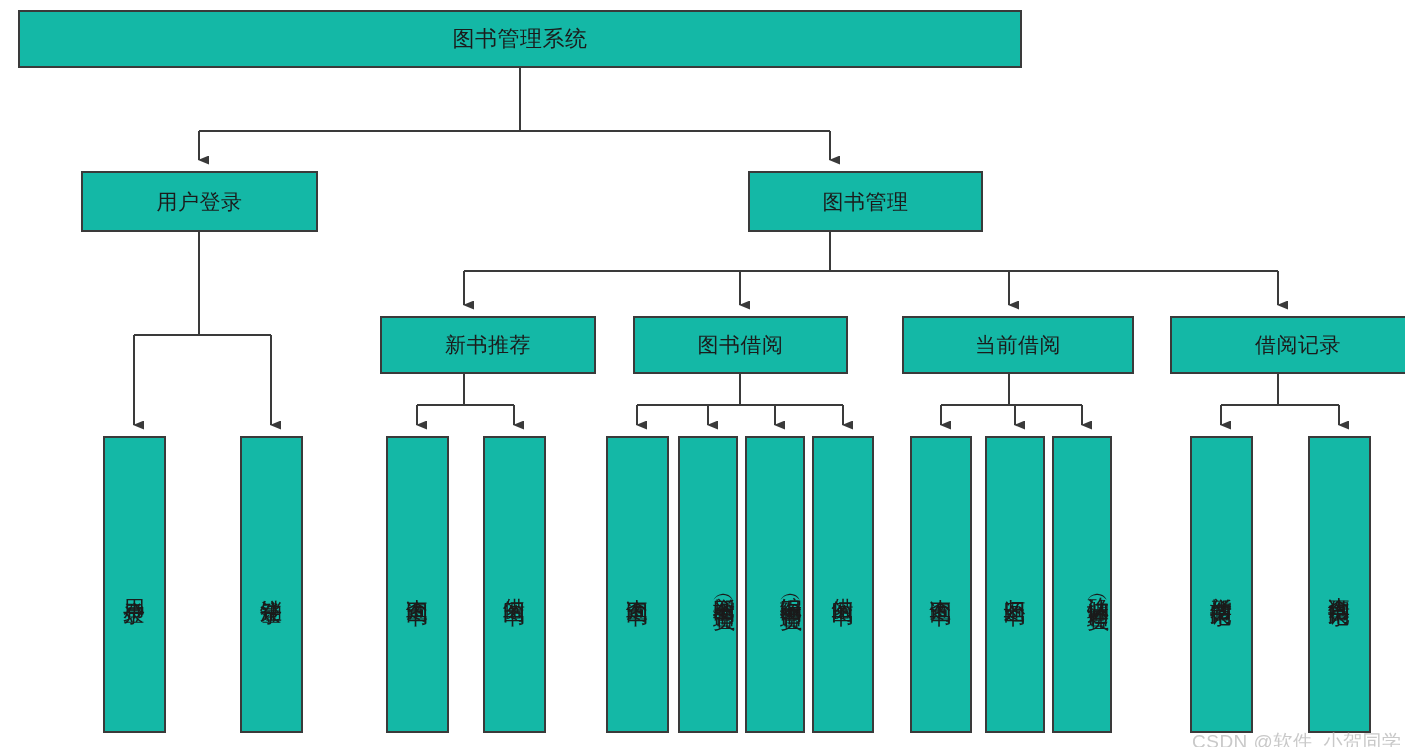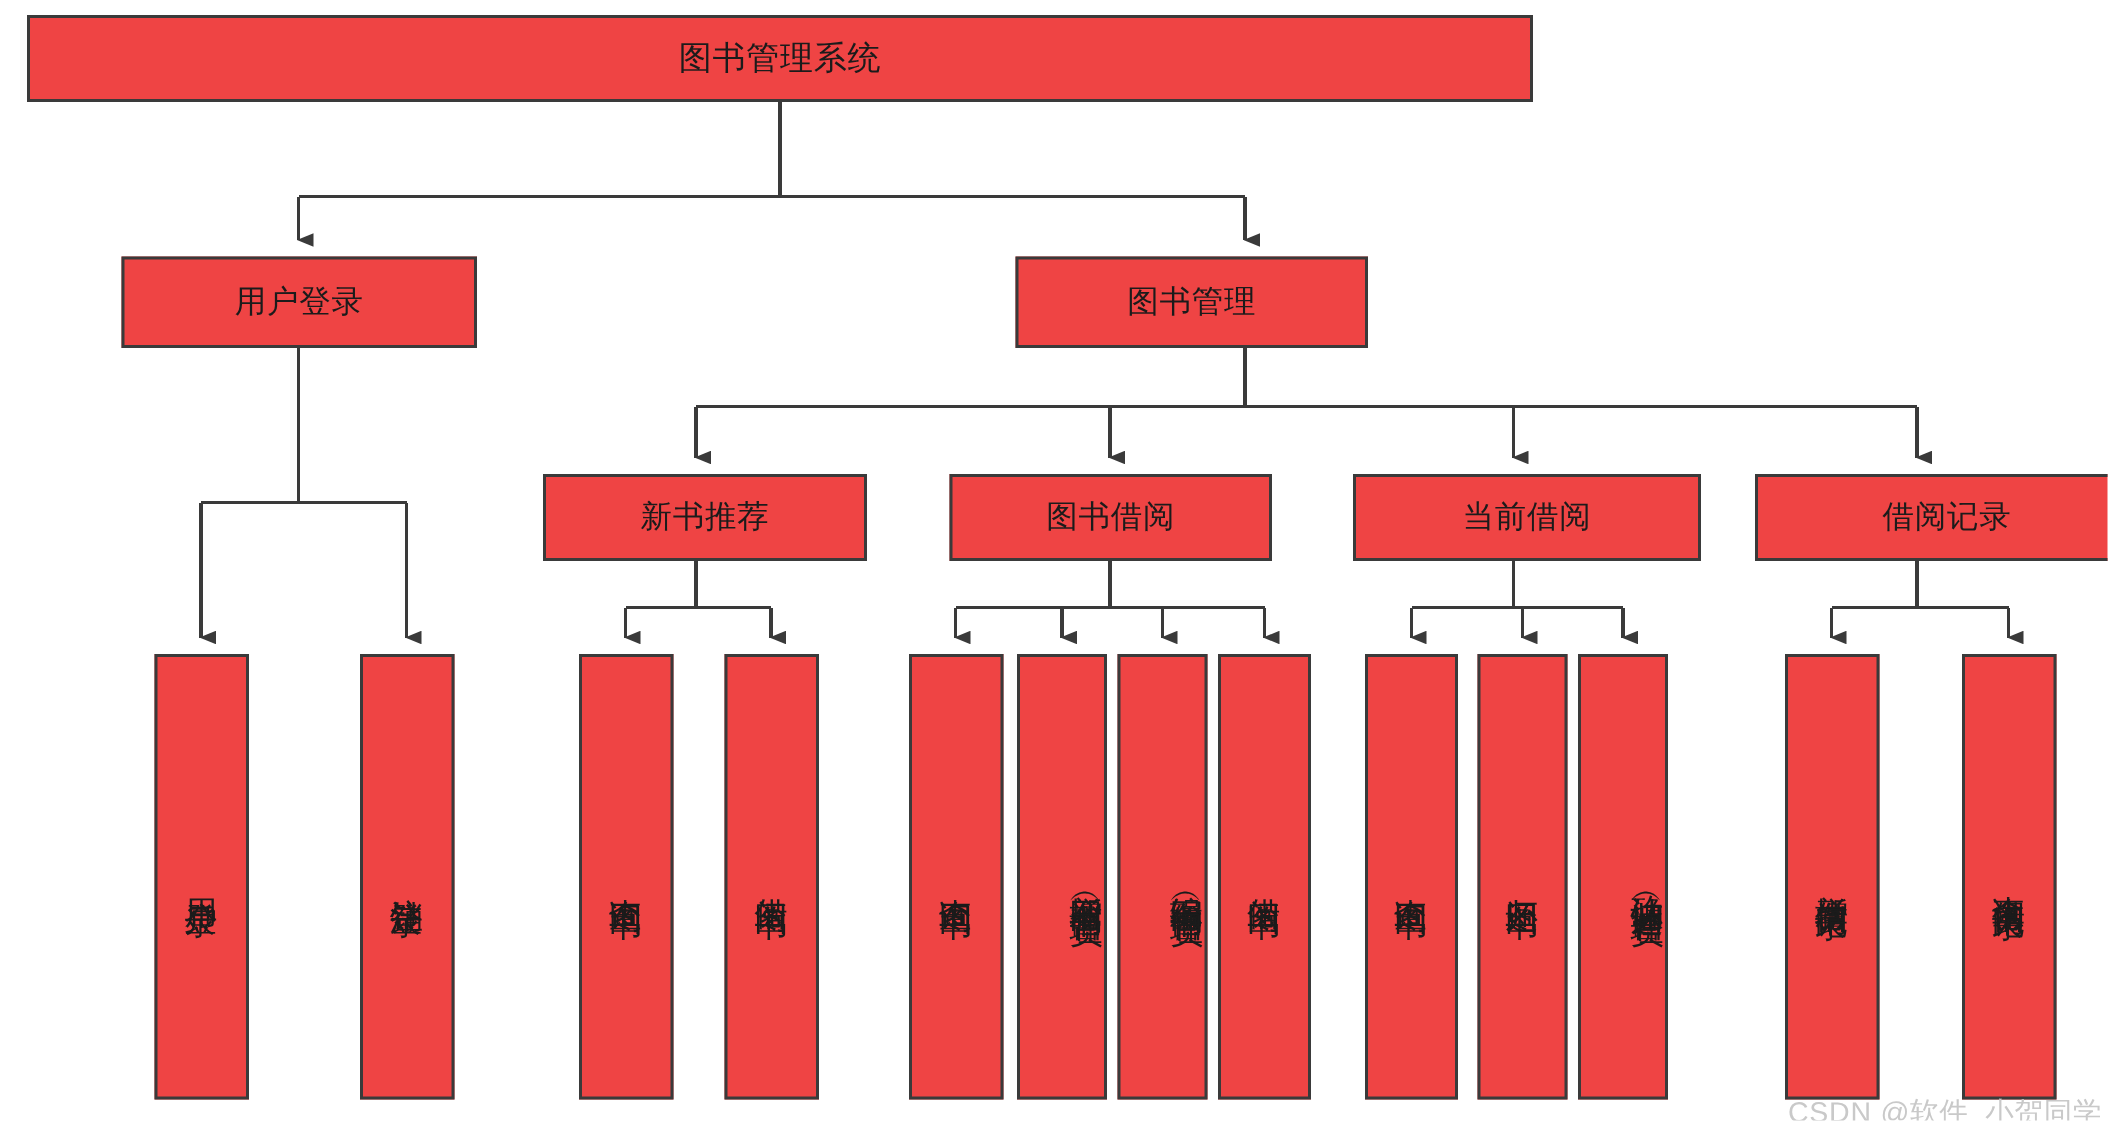--- a/index.html
+++ b/index.html
@@ -25,21 +25,21 @@
     left: 0;
     top: 0;
     width: 1405px;
     height: 747px;
     display: block;
   }
   .node-box {
     position: absolute;
     box-sizing: border-box;
     border: 2.2px solid #3a3a3a;
-    background: #ef4444;
+    background: #14b8a6;
     display: flex;
     align-items: center;
     justify-content: center;
     color: #1b1b1b;
   }
   .node-h {
     font-size: 21px;
     letter-spacing: 0.5px;
     line-height: 1.1;
     white-space: nowrap;
@@ -128,25 +128,25 @@
     </g>
   </svg>
 
   <div class="node-box node-h node-root" style="left:18px; top:10px; width:1004px; height:58px;">
     <span>图书管理系统</span>
   </div>
 
   <div class="node-box node-h" style="left:81px; top:171px; width:237px; height:61px;">
     <span>用户登录</span>
   </div>
-  <div class="node-box node-h" style="left:677px; top:171px; width:235px; height:61px;">
+  <div class="node-box node-h" style="left:748px; top:171px; width:235px; height:61px;">
     <span>图书管理</span>
   </div>
 
-  <div class="node-box node-h" style="left:362px; top:316px; width:216px; height:58px;">
+  <div class="node-box node-h" style="left:380px; top:316px; width:216px; height:58px;">
     <span>新书推荐</span>
   </div>
   <div class="node-box node-h" style="left:633px; top:316px; width:215px; height:58px;">
     <span>图书借阅</span>
   </div>
   <div class="node-box node-h" style="left:902px; top:316px; width:232px; height:58px;">
     <span>当前借阅</span>
   </div>
   <div class="node-box node-h" style="left:1170px; top:316px; width:256px; height:58px;">
     <span>借阅记录</span>

